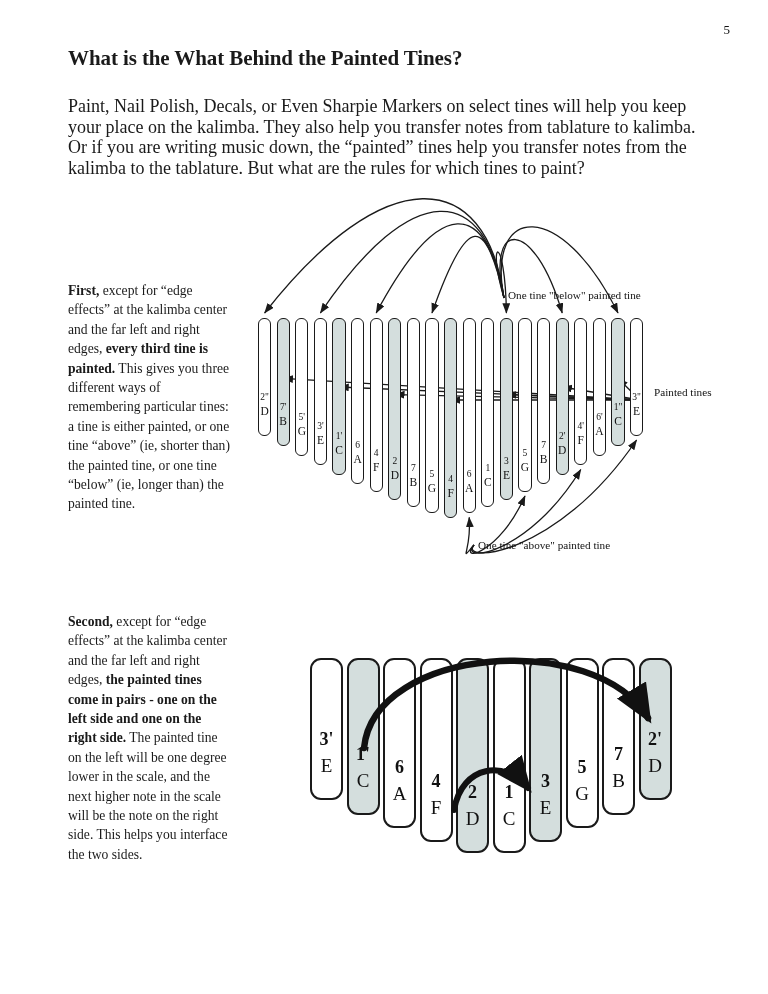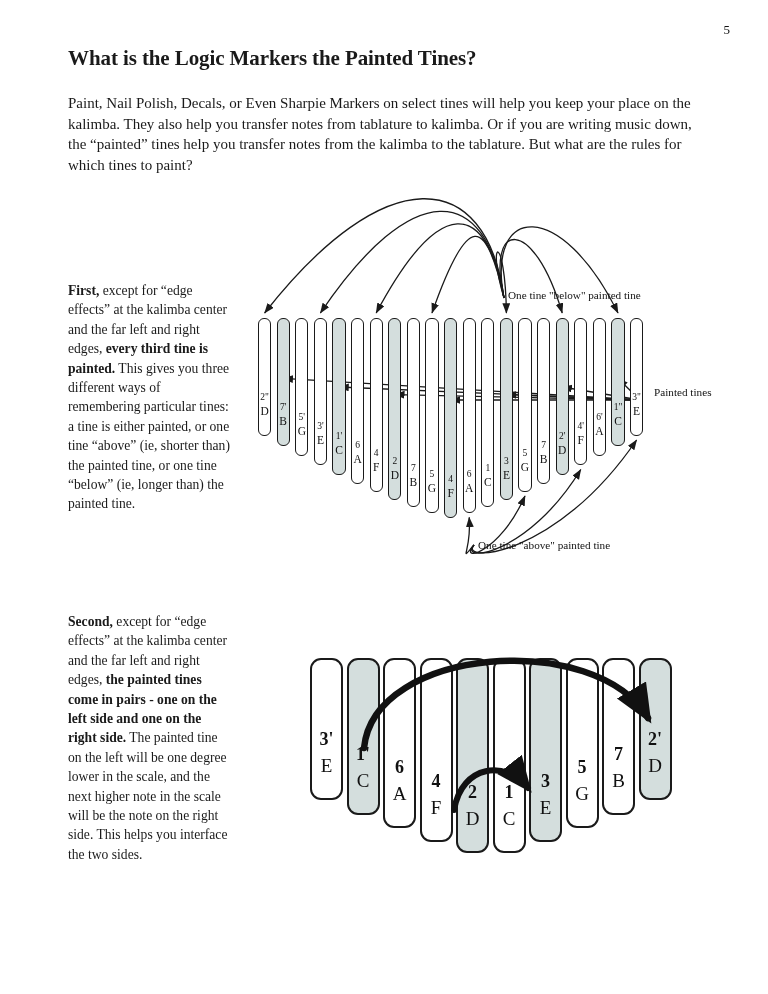--- a/index.html
+++ b/index.html
@@ -20,21 +20,21 @@
   }
 
   .title {
     position:absolute; left:68px; top:32px; width:640px;
     font-size:21px; font-weight:bold; letter-spacing:-0.1px;
     font-family:"Liberation Serif", serif;
   }
 
   .intro {
     position:absolute; left:68px; top:78px; width:640px;
-    font-size:15px; line-height:20.5px; text-align:left;
+    font-size:18px; line-height:20.5px; text-align:left;
   }
 
   .col-text {
     position:absolute; left:68px; width:165px;
     font-size:13.6px; line-height:19.4px;
   }
   .col-text.first { top:281px; }
   .col-text.second { top:612px; }
   .col-text b { font-weight:bold; }
 
@@ -76,21 +76,21 @@
 
   svg.overlay { position:absolute; left:0; top:0; overflow:visible; }
 </style>
 </head>
 <body>
 
 <div class="page">
 
   <div class="page-number">5</div>
 
-  <h1 class="title">What is the Logic Markers the Painted Tines?</h1>
+  <h1 class="title">What is the What Behind the Painted Tines?</h1>
 
   <p class="intro">Paint, Nail Polish, Decals, or Even Sharpie Markers on select tines will help you keep your place on the kalimba. They also help you transfer notes from tablature to kalimba. Or if you are writing music down, the “painted” tines help you transfer notes from the kalimba to the tablature. But what are the rules for which tines to paint?</p>
 
   <div class="col-text first">
     <b>First,</b><span> except for “edge effects” at the kalimba center and the far left and right edges, </span><b>every third tine is painted.</b><span> This gives you three different ways of remembering particular tines: a tine is either painted, or one tine “above” (ie, shorter than) the painted tine, or one tine “below” (ie, longer than) the painted tine.</span>
   </div>
 
   <div class="col-text second">
     <b>Second,</b><span> except for “edge effects” at the kalimba center and the far left and right edges, </span><b>the painted tines come in pairs - one on the left side and one on the right side.</b><span> The painted tine on the left will be one degree lower in the scale, and the next higher note in the scale will be the note on the right side. This helps you interface the two sides.</span>
   </div>

